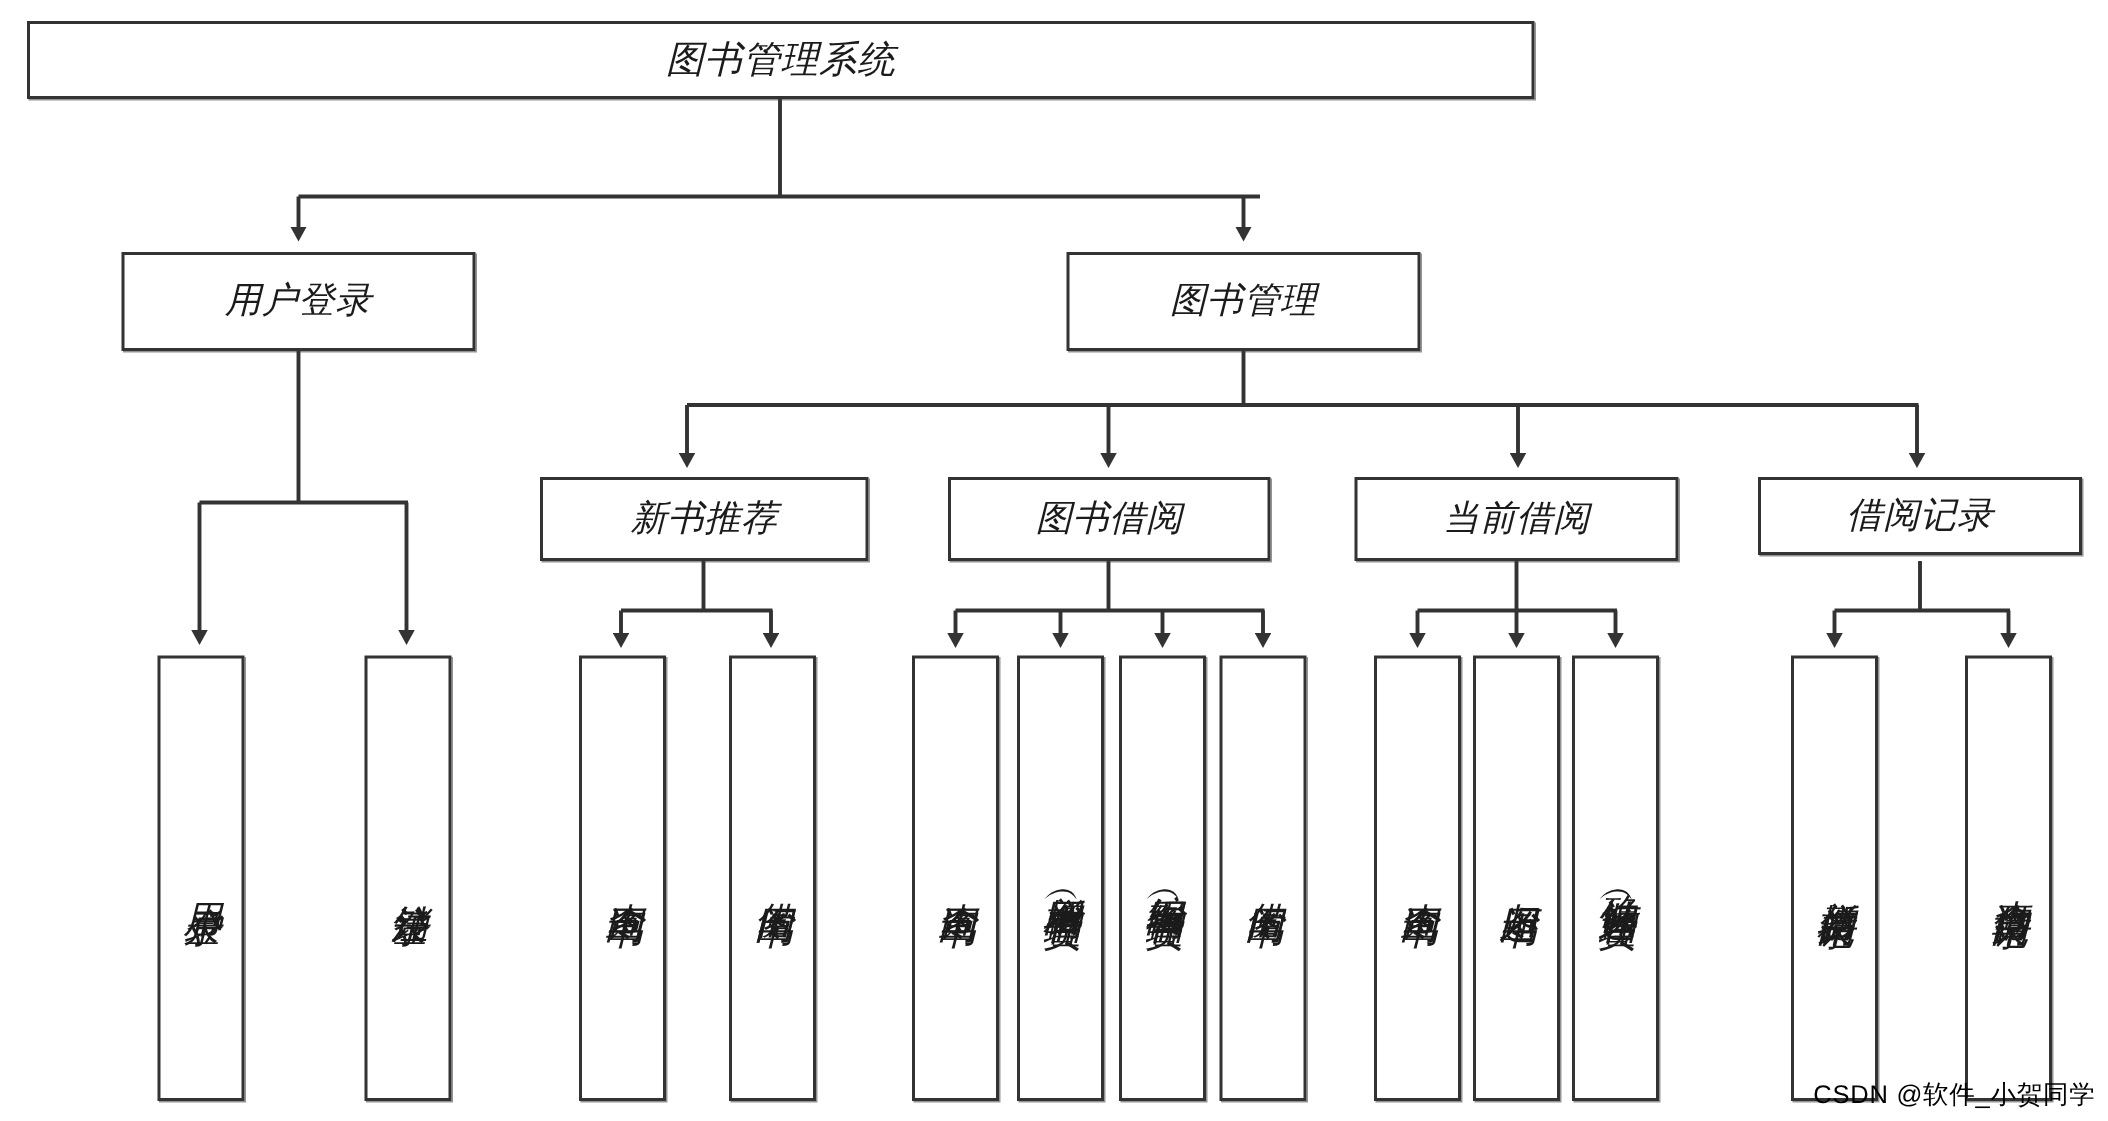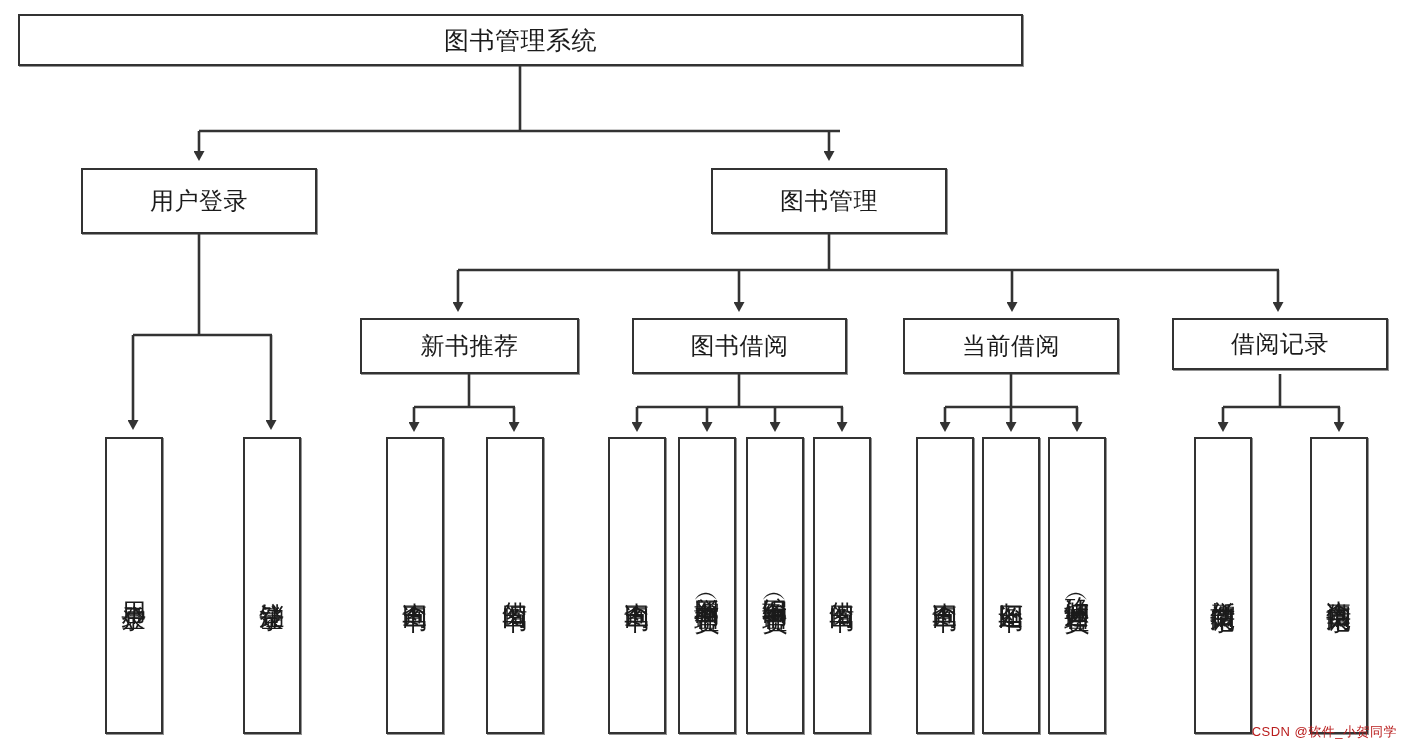--- a/index.html
+++ b/index.html
@@ -32,20 +32,21 @@
     color: #1b1b1b;
     display: flex;
     align-items: center;
     justify-content: center;
     box-shadow: 1px 1px 0 rgba(60,60,60,0.55);
   }
   .node .lbl {
     display: block;
     line-height: 1.05;
     white-space: nowrap;
+    font-style: italic;
   }
   .node.horiz .lbl {
     font-size: 24px;
     letter-spacing: 0.5px;
   }
   .node.root .lbl {
     font-size: 25px;
   }
   .node.vert {
     align-items: center;
@@ -58,22 +59,22 @@
     font-size: 25px;
     line-height: 1.06;
     letter-spacing: 2px;
     white-space: pre-wrap;
     max-height: 288px;
   }
   .watermark {
     position: absolute;
     right: 8px;
     bottom: 6px;
-    font-size: 13px;
-    color: #b91c1c;
+    font-size: 17px;
+    color: #000000;
     letter-spacing: 0.5px;
     user-select: none;
     white-space: nowrap;
   }
 </style>
 </head>
 <body>
 
 <div id="canvas">
 

